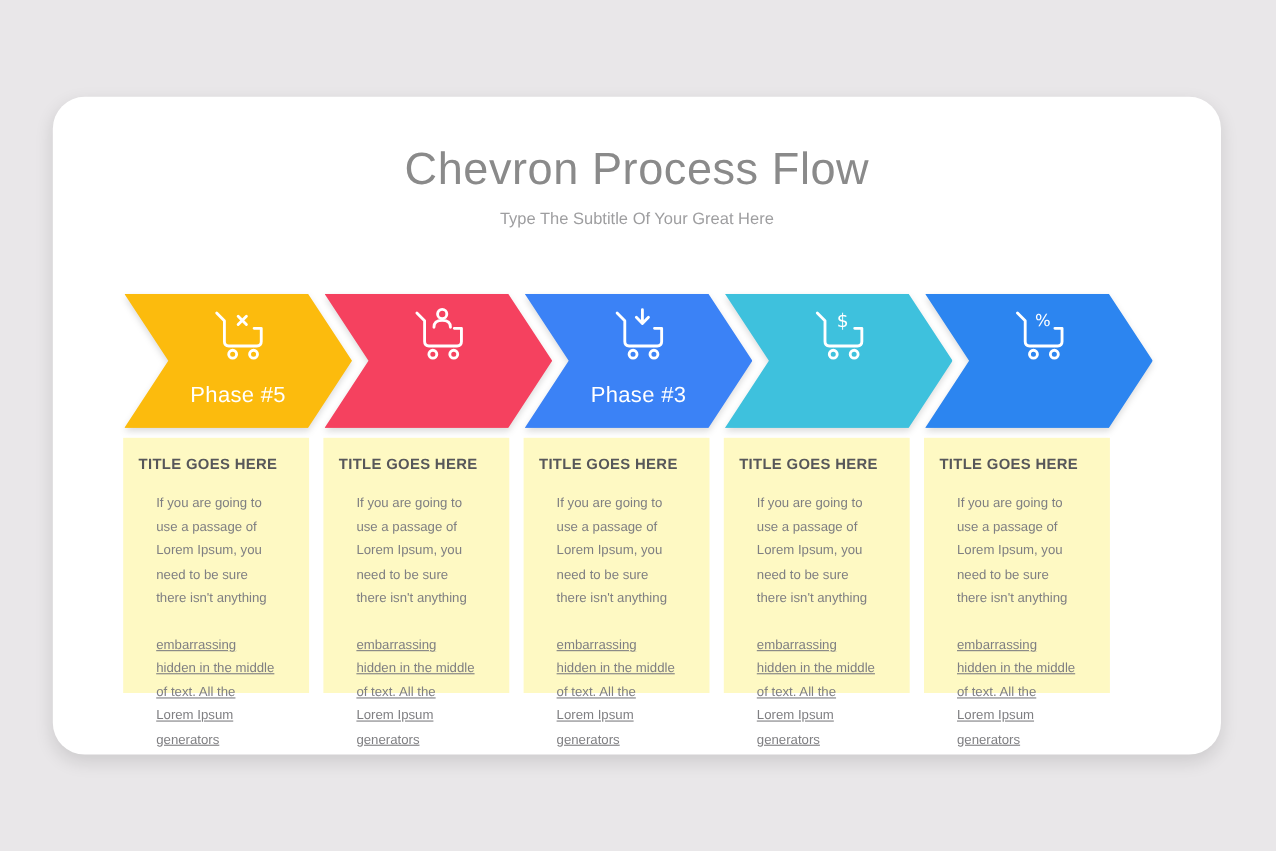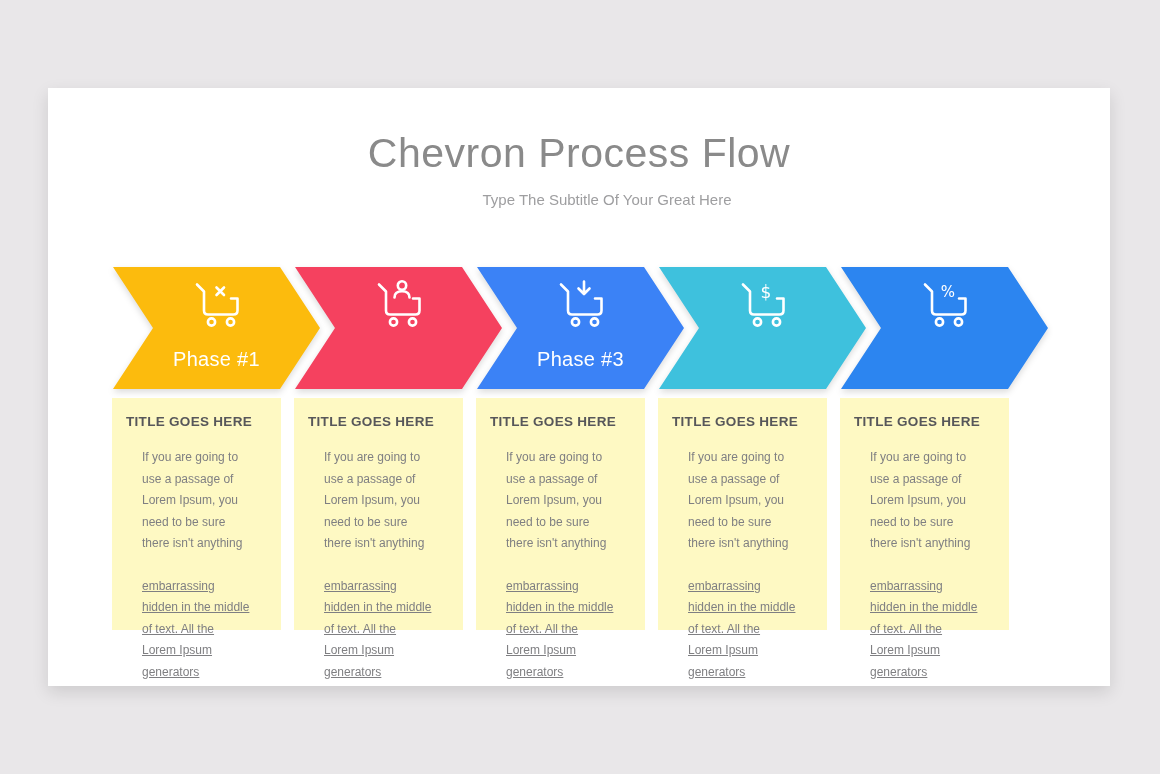--- a/index.html
+++ b/index.html
@@ -6,30 +6,31 @@
   body{
     width:1160px;height:774px;
     background:#e9e7e9;
     font-family:"Liberation Sans","DejaVu Sans",sans-serif;
     position:relative;overflow:hidden;
   }
   .slide{
     position:absolute;left:48px;top:88px;width:1062px;height:598px;
     background:#ffffff;
     box-shadow:0 6px 16px rgba(0,0,0,0.12);
+    border-radius:29px;
   }
   .title{
     position:absolute;top:42px;left:0;width:100%;
     text-align:center;
     font-size:41px;font-weight:400;color:#8a8a8a;letter-spacing:0.5px;
   }
   .subtitle{
     position:absolute;top:103px;left:0;width:100%;
     text-align:center;
-    font-size:15px;color:#9e9ea0;margin-left:28px;
+    font-size:15px;color:#9e9ea0;
   }
   .chev-row{
     position:absolute;left:0;top:179px;width:100%;height:122px;
   }
   .chev-wrap{
     position:absolute;top:0;width:207px;height:122px;
     filter:drop-shadow(0 3px 3px rgba(0,0,0,0.14));
   }
   .chev{
     position:absolute;inset:0;
@@ -72,21 +73,21 @@
     <div class="chev-wrap" style="left:65px">
       <div class="chev" style="background: rgb(252, 187, 13);">
         <svg class="cart" width="54" height="52" viewBox="0 0 54 50">
           <g class="icon-stroke">
             <path d="M7 5.5 L14 12.5 V31.5 Q14 35.5 18 35.5 H43.5 Q47.5 35.5 47.5 31.5 V19.5 H41"></path>
             <circle cx="21.5" cy="43" r="3.6"></circle>
             <circle cx="40.5" cy="43" r="3.6"></circle>
             <path d="M26.5 8.5 L34 16 M34 8.5 L26.5 16"></path>
           </g>
         </svg>
-        <div class="phase-label">Phase #1</div>
+        <div class="phase-label">Phase #5</div>
       </div>
     </div>
 
     <div class="chev-wrap" style="left:247px">
       <div class="chev" style="background: rgb(245, 65, 95);">
         <svg class="cart" width="54" height="52" viewBox="0 0 54 50">
           <g class="icon-stroke">
             <path d="M7 5.5 L14 12.5 V31.5 Q14 35.5 18 35.5 H43.5 Q47.5 35.5 47.5 31.5 V19.5 H41"></path>
             <circle cx="21.5" cy="43" r="3.6"></circle>
             <circle cx="40.5" cy="43" r="3.6"></circle>

